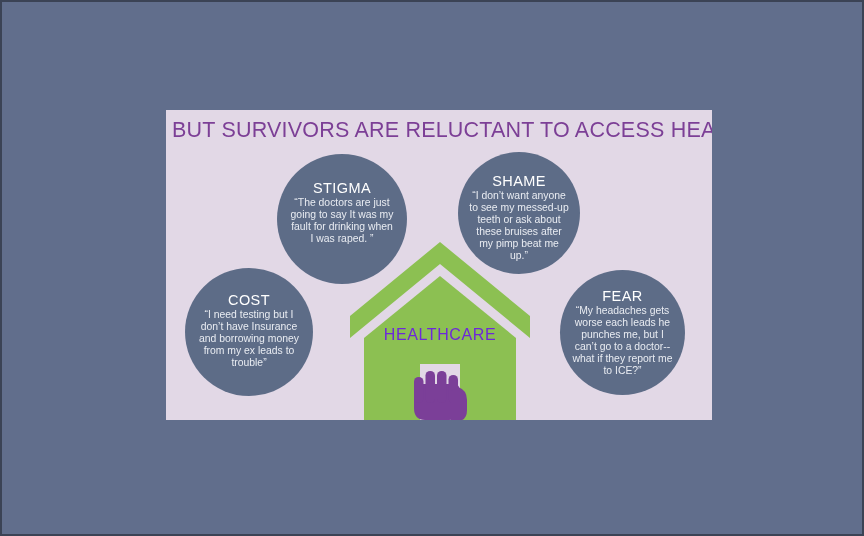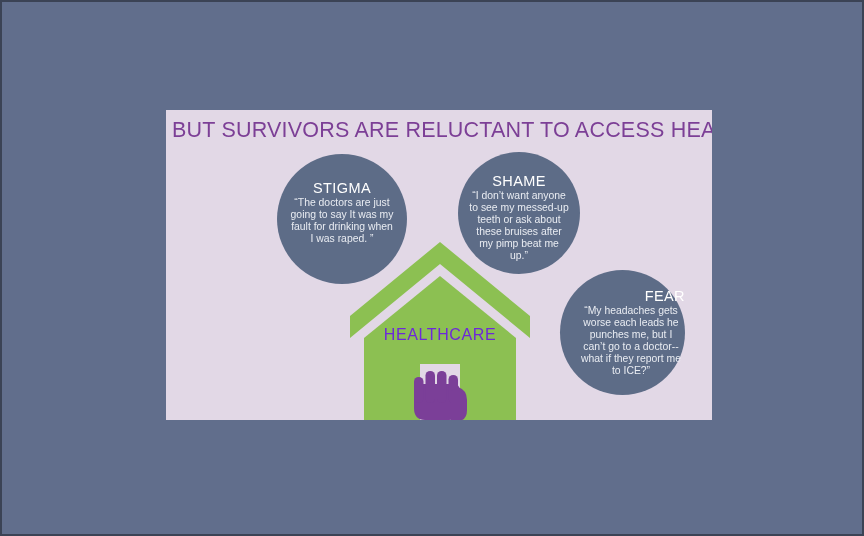--- a/index.html
+++ b/index.html
@@ -104,21 +104,20 @@
   }
   #bubble-cost {
     left: 19px; top: 158px;
     width: 128px; height: 128px;
     padding-top: 24px;
   }
   #bubble-fear {
     left: 394px; top: 160px;
     width: 125px; height: 125px;
     padding-top: 18px;
-    align-items: flex-end;
   }
   #bubble-stigma .bubble-quote { width: 104px; }
   #bubble-shame  .bubble-quote { width: 100px; }
   #bubble-cost   .bubble-quote { width: 104px; }
   #bubble-fear   .bubble-quote { width: 104px; }
 </style>
 </head>
 <body>
 
 <div id="canvas">
@@ -154,20 +153,24 @@
     <div class="bubble" id="bubble-stigma">
       <div class="bubble-title">STIGMA</div>
       <div class="bubble-quote">“The doctors are just going to say It was my fault for drinking when I was raped. ”</div>
     </div>
 
     <div class="bubble" id="bubble-shame">
       <div class="bubble-title">SHAME</div>
       <div class="bubble-quote">“I don’t want anyone to see my messed-up teeth or ask about these bruises after my pimp beat me up.”</div>
     </div>
 
+    <div class="bubble" id="bubble-cost">
+      <div class="bubble-title">COST</div>
+      <div class="bubble-quote">“I need testing but I don’t have Insurance and borrowing money from my ex leads to trouble”</div>
+    </div>
 
     <div class="bubble" id="bubble-fear">
       <div class="bubble-title">FEAR</div>
       <div class="bubble-quote">“My headaches gets worse each leads he punches me, but I can’t  go to a doctor-- what if they report me to ICE?”</div>
     </div>
 
   </div>
 </div>
 
 </body></html>

